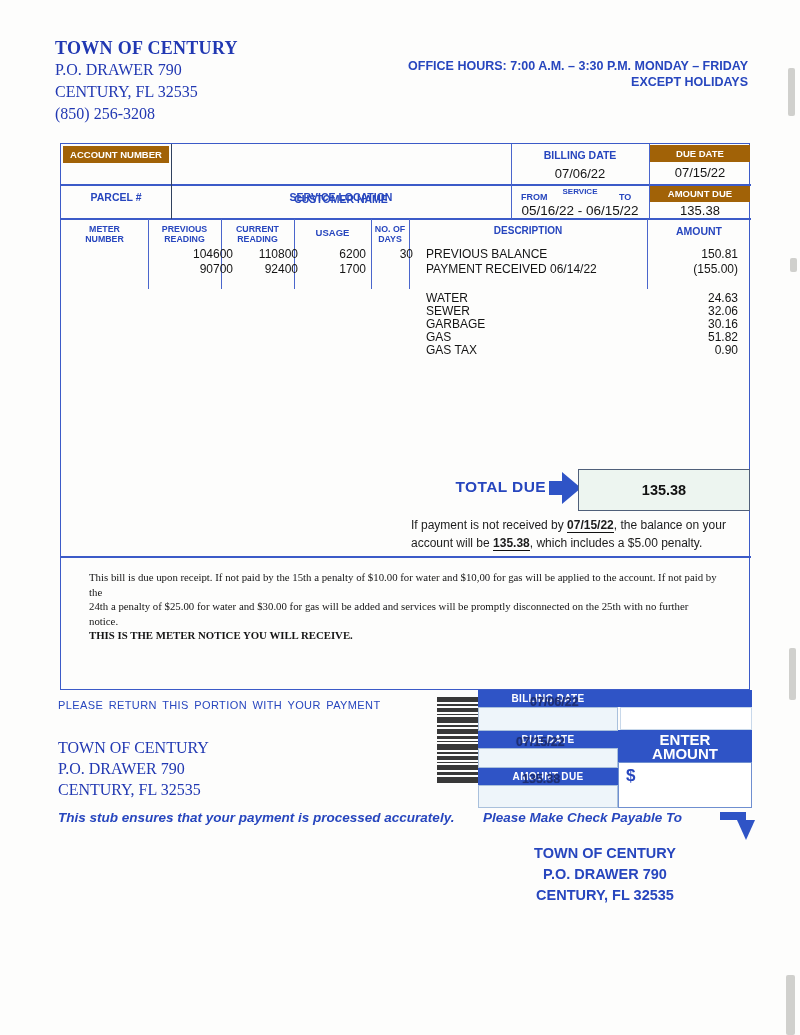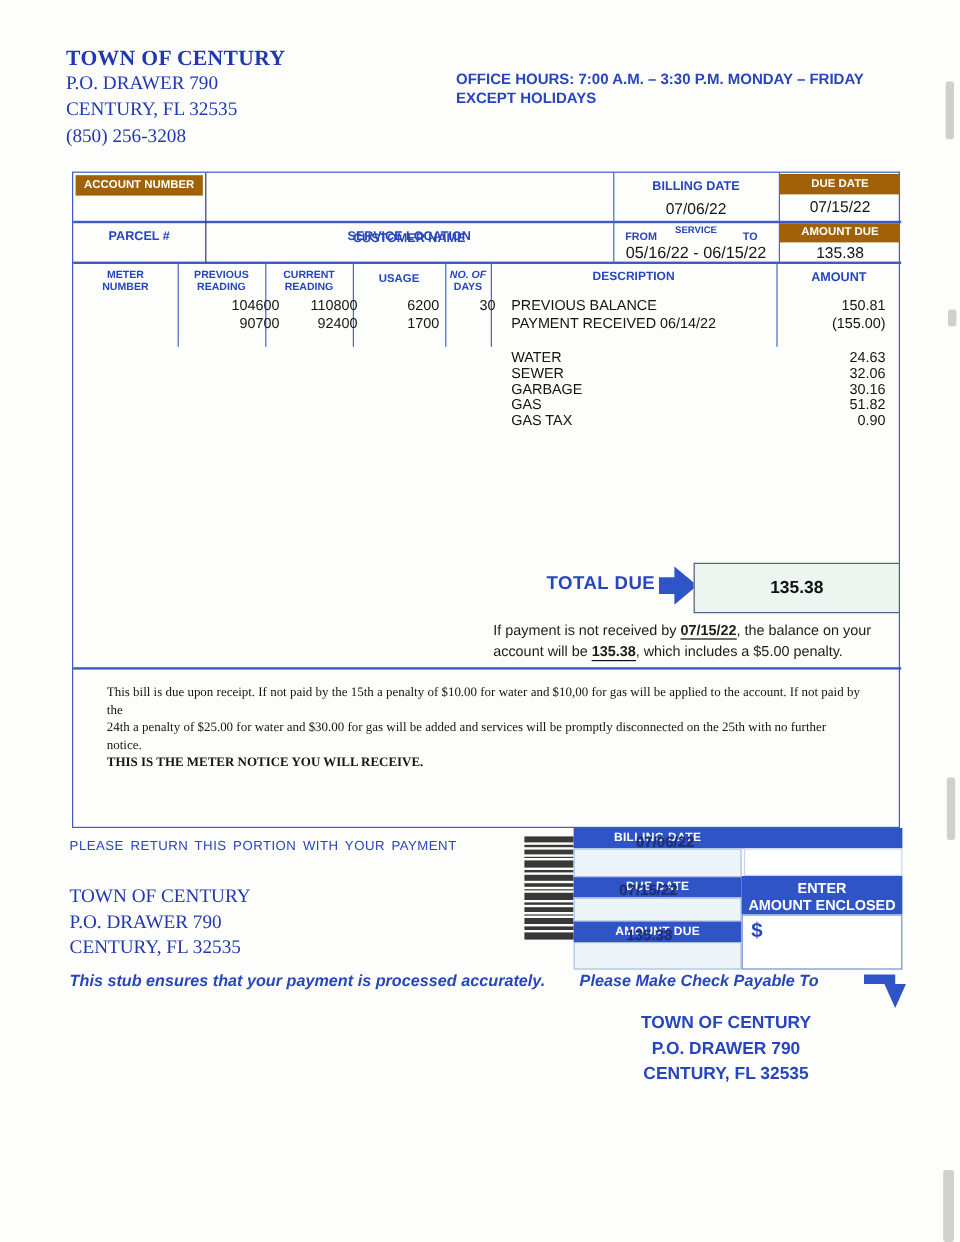--- a/index.html
+++ b/index.html
@@ -7,21 +7,21 @@
   .page {
     position:relative; width:800px; height:1035px; margin:0 auto;
     background:#fdfdfc; overflow:hidden;
     font-family:"Liberation Sans", sans-serif; color:#161616;
   }
   .abs { position:absolute; }
 
   
   .org-name { font-family:"Liberation Serif", serif; font-weight:bold; font-size:18px; color:#2138b2; letter-spacing:.3px; }
   .org-line { font-family:"Liberation Serif", serif; font-size:16px; color:#2138b2; line-height:22px; }
-  .office-hours { text-align:left; font-size:12.5px; font-weight:600; color:#2746be; line-height:16px; }
+  .office-hours { text-align:right; font-size:12.5px; font-weight:600; color:#2746be; line-height:16px; }
 
   
   .bill { position:absolute; left:60px; top:143px; width:690px; height:547px; border:1.3px solid #3c5bc8; }
   .hline { position:absolute; left:0; width:690px; height:1.5px; background:#3c5bc8; }
   .vline { position:absolute; width:1.3px; background:#4a66cc; }
   .bar { position:absolute; background:#a16207; color:#ffffff; font-weight:bold; text-align:center; }
   .hdr-label { position:absolute; color:#2746be; font-weight:bold; font-size:10.5px; text-align:center; }
   .cell-val { position:absolute; font-size:13px; color:#141414; text-align:center; }
   .num { position:absolute; font-size:12px; color:#141414; text-align:right; }
   .desc { position:absolute; font-size:12px; color:#141414; }
@@ -36,21 +36,21 @@
 
   
   .return-note { font-size:11px; color:#2746be; font-weight:500; letter-spacing:.4px; word-spacing:2px; }
   .barcode { position:absolute; left:437px; top:697px; width:41px; height:104px; display:flex; flex-direction:column; gap:2px; }
   .barcode i { display:block; width:100%; background:#1c1c1c; opacity:.88; }
   .stub-table { position:absolute; left:478px; top:690px; width:274px; height:118px; }
   .stub-bar { position:absolute; background:#2f54c6; color:#fff; font-weight:bold; font-size:10px; letter-spacing:.3px; }
   .stub-bar .lbl { display:block; width:140px; text-align:center; line-height:17px; }
   .stub-val { position:absolute; font-weight:bold; font-size:12.5px; color:#1d2f75; text-shadow:0 0 1px rgba(20,30,90,.5); }
   .stub-lightbox { position:absolute; left:0; width:140px; background:#eef5fa; border:1px solid #a9c0dc; }
-  .enter-bar { position:absolute; left:140px; width:134px; background:#2f54c6; color:#fff; font-weight:bold; font-size:12px; text-align:center; line-height:14px; padding-top:3px; }
+  .enter-bar { position:absolute; left:140px; width:134px; background:#2f54c6; color:#fff; font-weight:bold; font-size:15px; text-align:center; line-height:14px; padding-top:3px; }
   .dollar-box { position:absolute; left:140px; width:134px; background:#ffffff; border:1.3px solid #6f8fd0; }
   .dollar { position:absolute; left:7px; top:3px; color:#2746be; font-weight:bold; font-size:17px; }
   .italic-note { font-style:italic; font-weight:600; font-size:13.5px; color:#2746be; }
   .payee { text-align:center; font-size:14.5px; font-weight:600; color:#2746be; line-height:21px; }
   .stub-addr { font-family:"Liberation Serif", serif; font-size:16px; color:#2138b2; line-height:21px; }
   .artifact { position:absolute; background:#9a9a94; opacity:.45; border-radius:2px; }
 </style>
 </head>
 <body>
 
@@ -105,21 +105,21 @@
     <div class="mt-h" style="left:87px; top:80px; width:73px;">
       <span style="display:block;">PREVIOUS</span>
       <span style="display:block;">READING</span>
     </div>
     <div class="mt-h" style="left:160px; top:80px; width:73px;">
       <span style="display:block;">CURRENT</span>
       <span style="display:block;">READING</span>
     </div>
     <div class="mt-h" style="left:233px; top:84px; width:77px; font-size:9.5px;">USAGE</div>
     <div class="mt-h" style="left:310px; top:80px; width:38px;">
-      <span style="display:block;font-style:italic;">NO. OF</span>
+      <span style="display:block;">NO. OF</span>
       <span style="display:block;">DAYS</span>
     </div>
     <div class="mt-h" style="left:348px; top:82px; width:238px; font-size:10px;">DESCRIPTION</div>
     <div class="mt-h" style="left:586px; top:82px; width:104px; font-size:10.5px;">AMOUNT</div>
 
     <div>
       <span class="num" style="left:87px; top:103px; width:85px;">104600</span>
       <span class="num" style="left:160px; top:103px; width:77px;">110800</span>
       <span class="num" style="left:233px; top:103px; width:72px;">6200</span>
       <span class="num" style="left:310px; top:103px; width:42px;">30</span>

